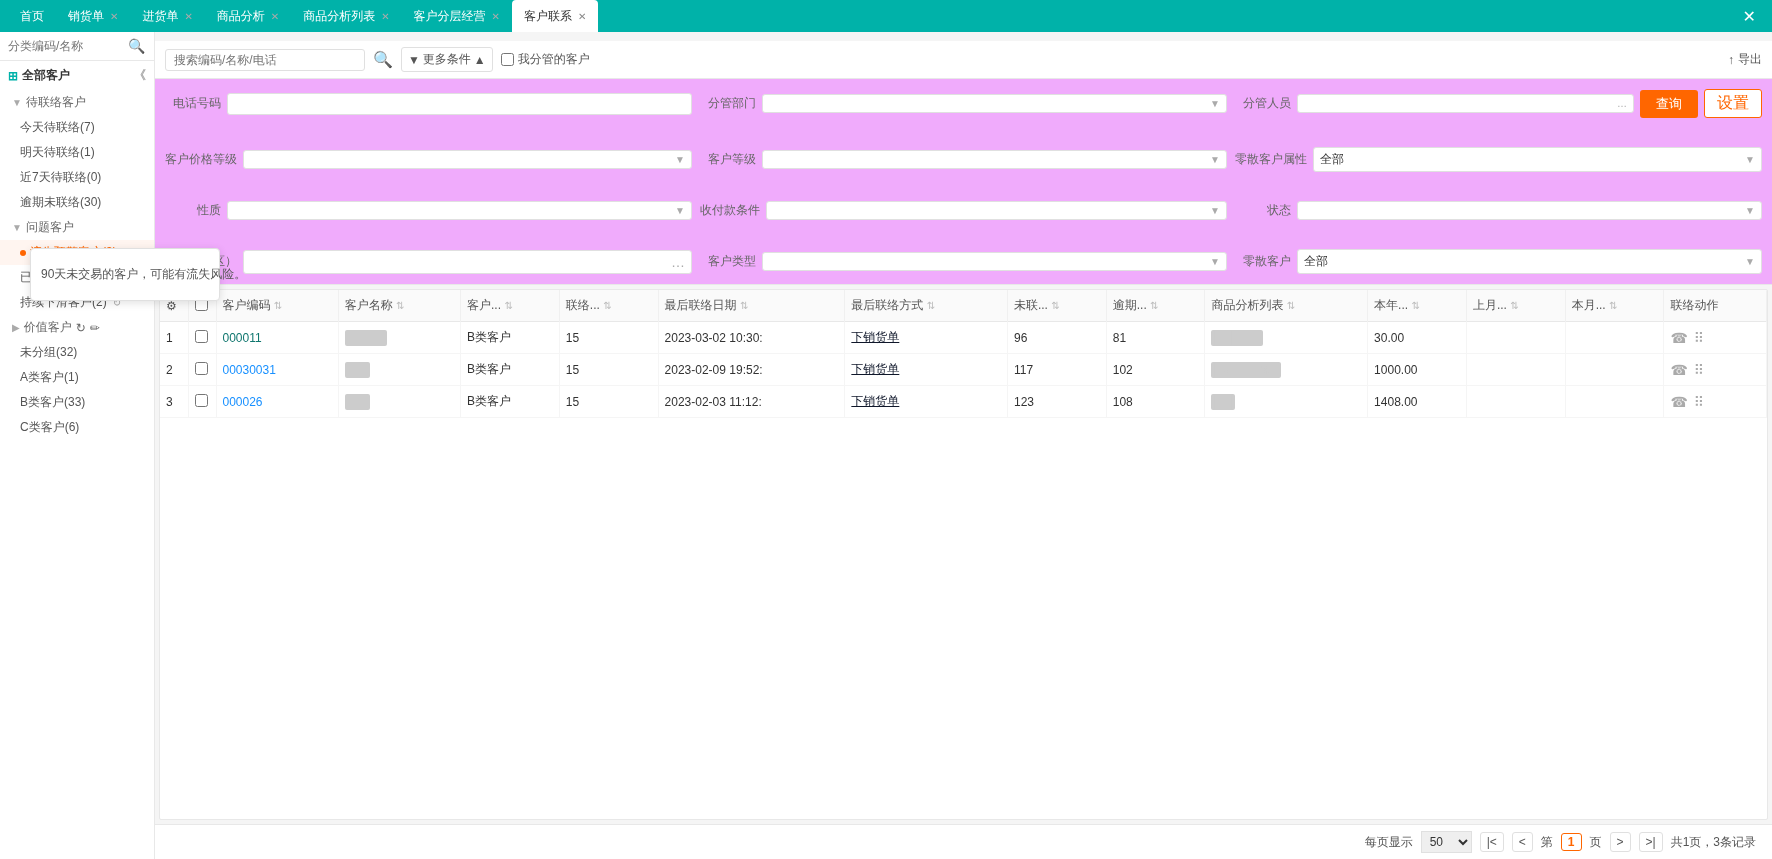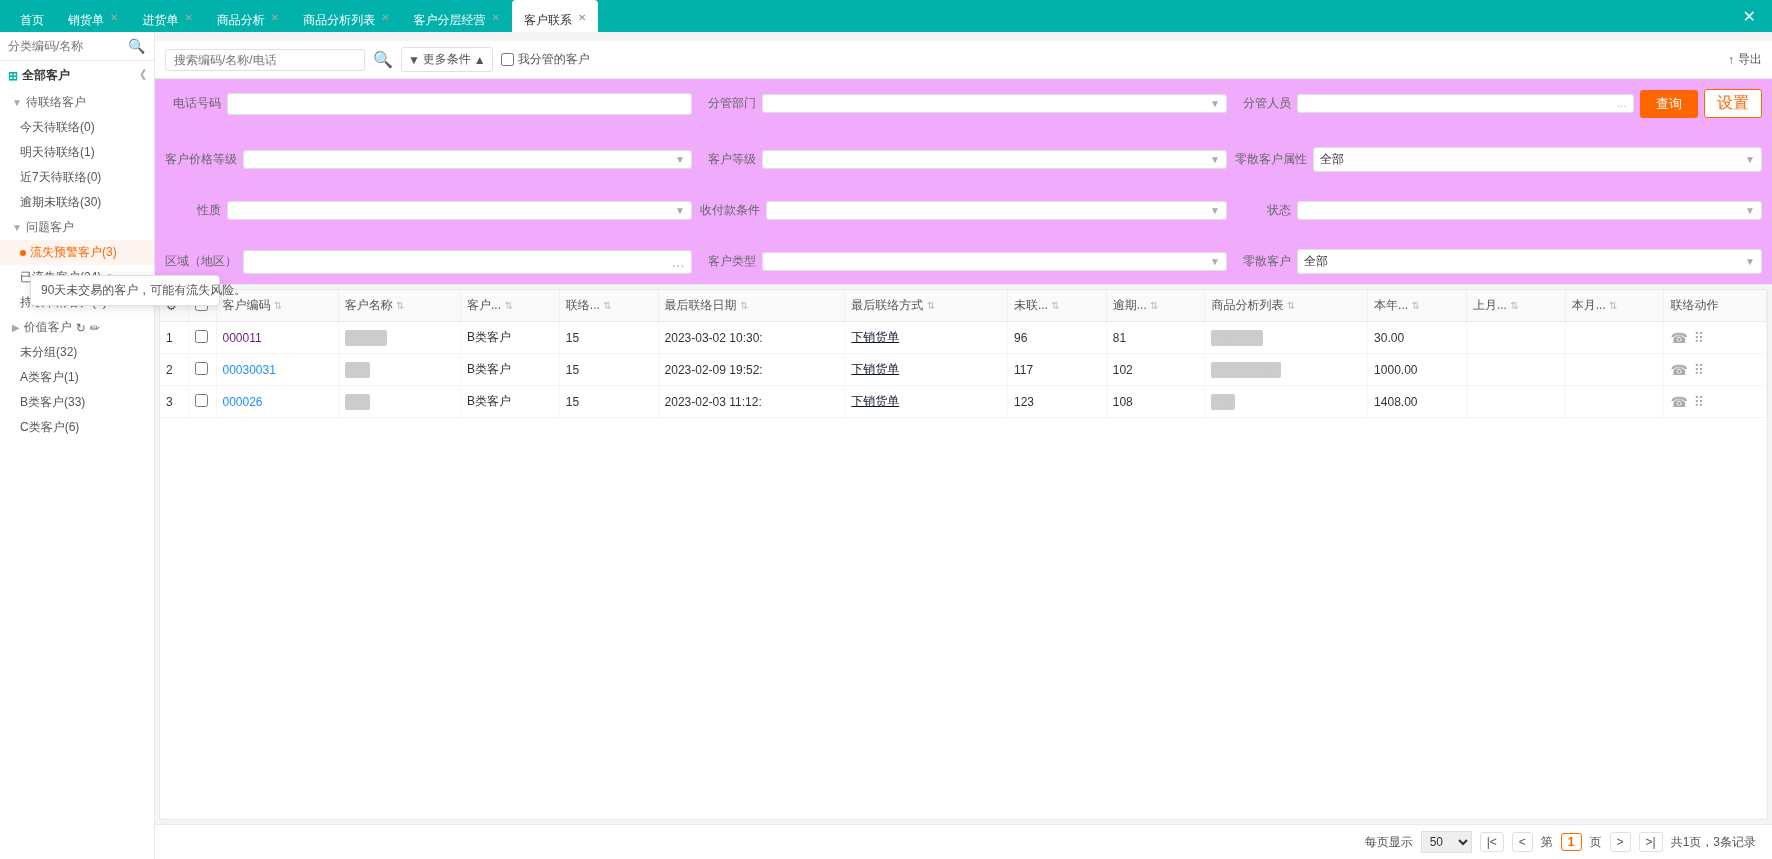--- a/index.html
+++ b/index.html
@@ -8,20 +8,21 @@
     
     .top-tabs {
       display: flex;
       align-items: center;
       background: #00b2a9;
       height: 32px;
       padding: 0 8px;
     }
     .top-tab {
       display: flex;
+      align-items: center;
       padding: 12px 12px;
       height: 32px;
       color: #fff;
       cursor: pointer;
       white-space: nowrap;
       font-size: 13px;
       gap: 6px;
     }
     .top-tab.active {
       background: #fff;
@@ -108,28 +109,27 @@
     .sidebar-item .refresh-icon { font-size: 10px; color: #aaa; margin-left: 2px; }
 
     
     .tooltip-box {
       position: absolute;
       left: 30px;
       top: 248px;
       background: #fff;
       border: 1px solid #e0e0e0;
       border-radius: 4px;
-      padding: 6px 10px;
+      padding: 17px 10px;
       color: #555;
       font-size: 12px;
       box-shadow: 0 2px 8px rgba(0,0,0,0.12);
       z-index: 100;
       white-space: nowrap;
       max-width: 190px;
-      margin-top: 27px;
     }
 
     
     .content-area {
       flex: 1;
       display: flex;
       flex-direction: column;
       overflow: hidden;
       background: #f5f5f5;
       margin-top: 9px;
@@ -375,21 +375,21 @@
       <span class="grid-icon">⊞</span>
       <span>全部客户</span>
       <span class="sidebar-collapse-btn">《</span>
     </div>
 
     <div class="sidebar-group-title">
       <span class="arrow">▼</span>
       <span>待联络客户</span>
     </div>
     <div class="sidebar-item">
-      <span>今天待联络(0)</span>
+      <span>今天待联络(7)</span>
     </div>
     <div class="sidebar-item">
       <span>明天待联络(1)</span>
     </div>
     <div class="sidebar-item">
       <span>近7天待联络(0)</span>
     </div>
     <div class="sidebar-item">
       <span>逾期未联络(30)</span>
     </div>
@@ -606,21 +606,21 @@
             <th>
               <span>联络动作</span>
             </th>
           </tr>
         </thead>
         <tbody>
 
           <tr>
             <td>1</td>
             <td><input type="checkbox" style=""></td>
-            <td style="color:#701a75;cursor:pointer;"><span>000011</span></td>
+            <td style="color:#0f766e;cursor:pointer;"><span>000011</span></td>
             <td><span style="background:#ccc;color:#ccc;border-radius:2px;padding:1px 4px;">████</span></td>
             <td>B类客户</td>
             <td>15</td>
             <td>2023-03-02 10:30:</td>
             <td><span class="td-link">下销货单</span></td>
             <td>96</td>
             <td>81</td>
             <td><span style="background:#ccc;color:#ccc;border-radius:2px;padding:1px 3px;">███ ██</span></td>
             <td>30.00</td>
             <td></td>

